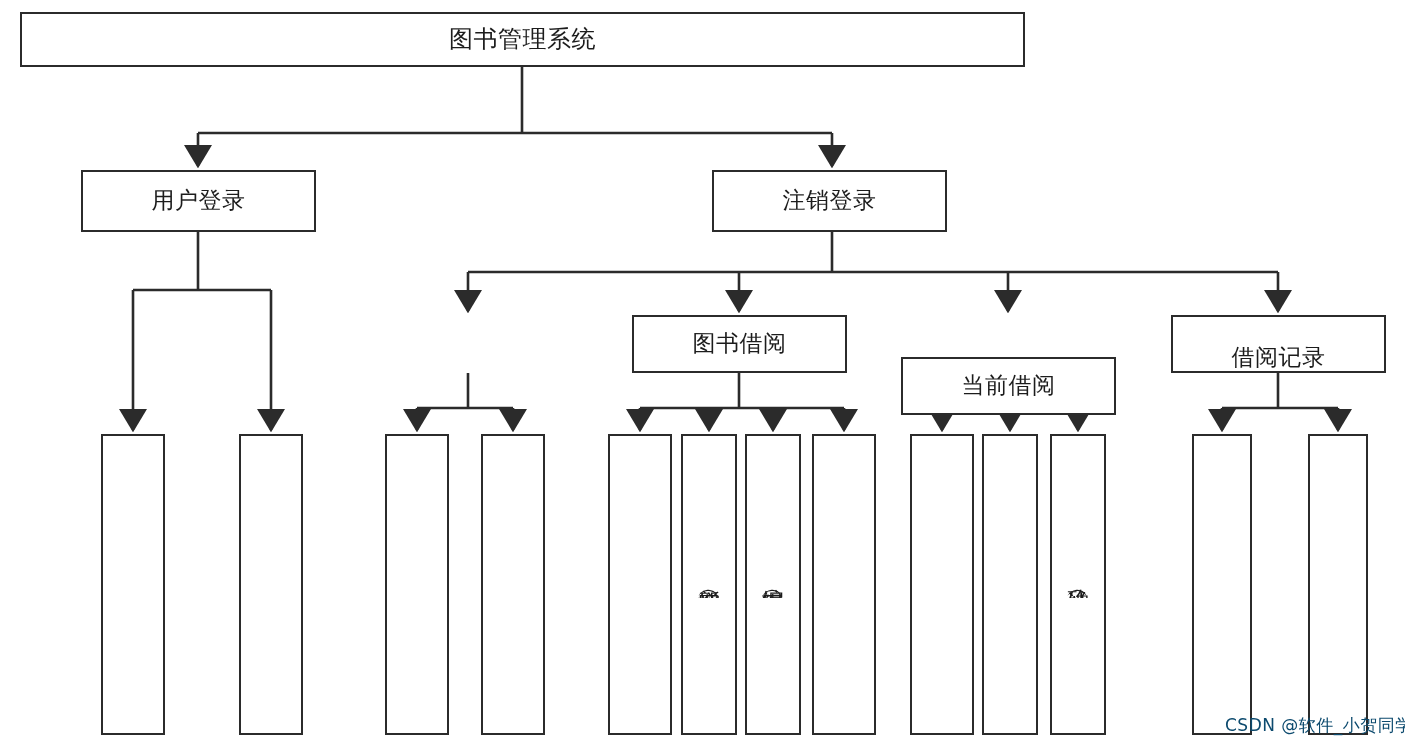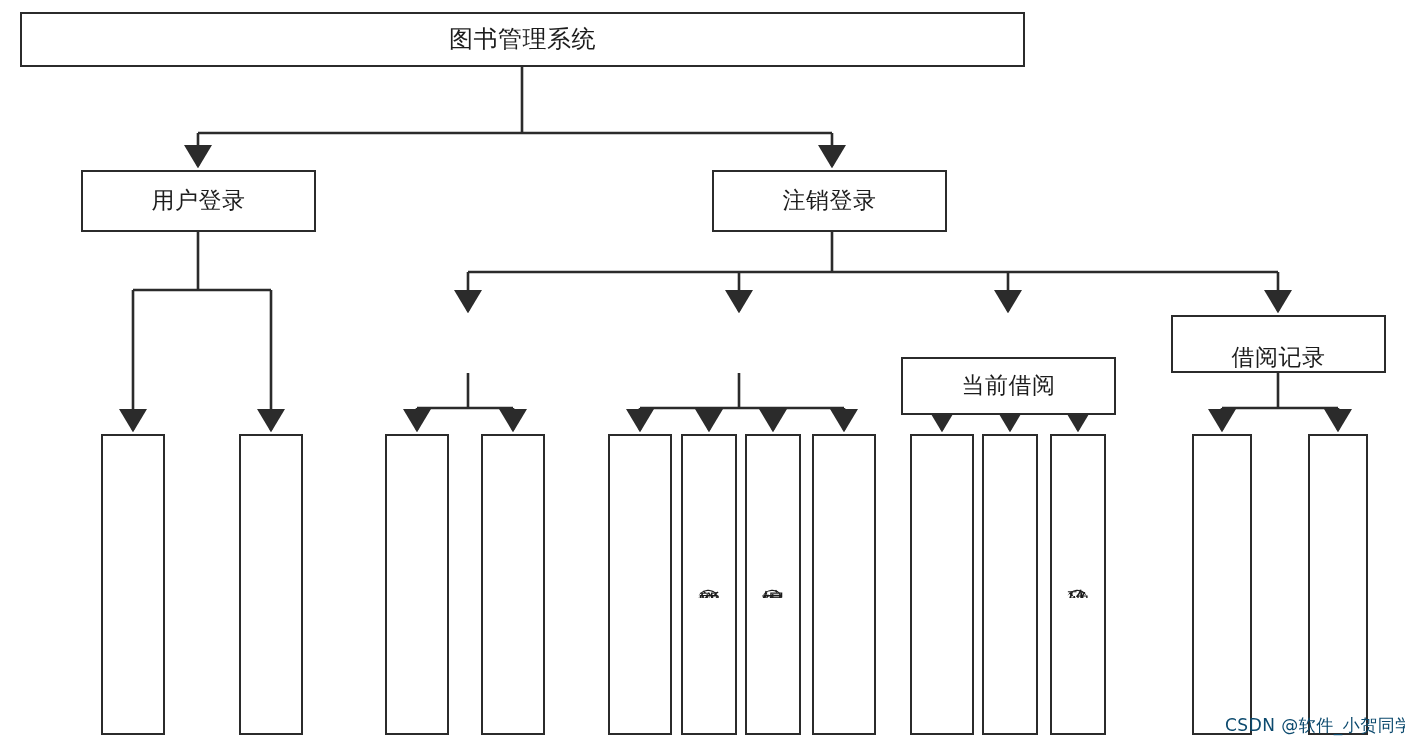--- a/index.html
+++ b/index.html
@@ -139,20 +139,23 @@
 
   <div class="node horiz" style="left:81px; top:170px; width:235px; height:62px;">
     <span class="node-label">用户登录</span>
   </div>
 
   <div class="node horiz" style="left:712px; top:170px; width:235px; height:62px;">
     <span class="node-label">注销登录</span>
   </div>
 
 
+  <div class="node horiz" style="left:632px; top:315px; width:215px; height:58px;">
+    <span class="node-label">图书借阅</span>
+  </div>
 
   <div class="node horiz" style="left:901px; top:315px; width:215px; height:58px;margin-top:42px;">
     <span class="node-label">当前借阅</span>
   </div>
 
   <div class="node horiz" style="left:1171px; top:315px; width:215px; height:58px;align-items:flex-end;">
     <span class="node-label">借阅记录</span>
   </div>
 
   <div class="node leaf" style="left:101px; top:434px; width:64px; height:301px;">

